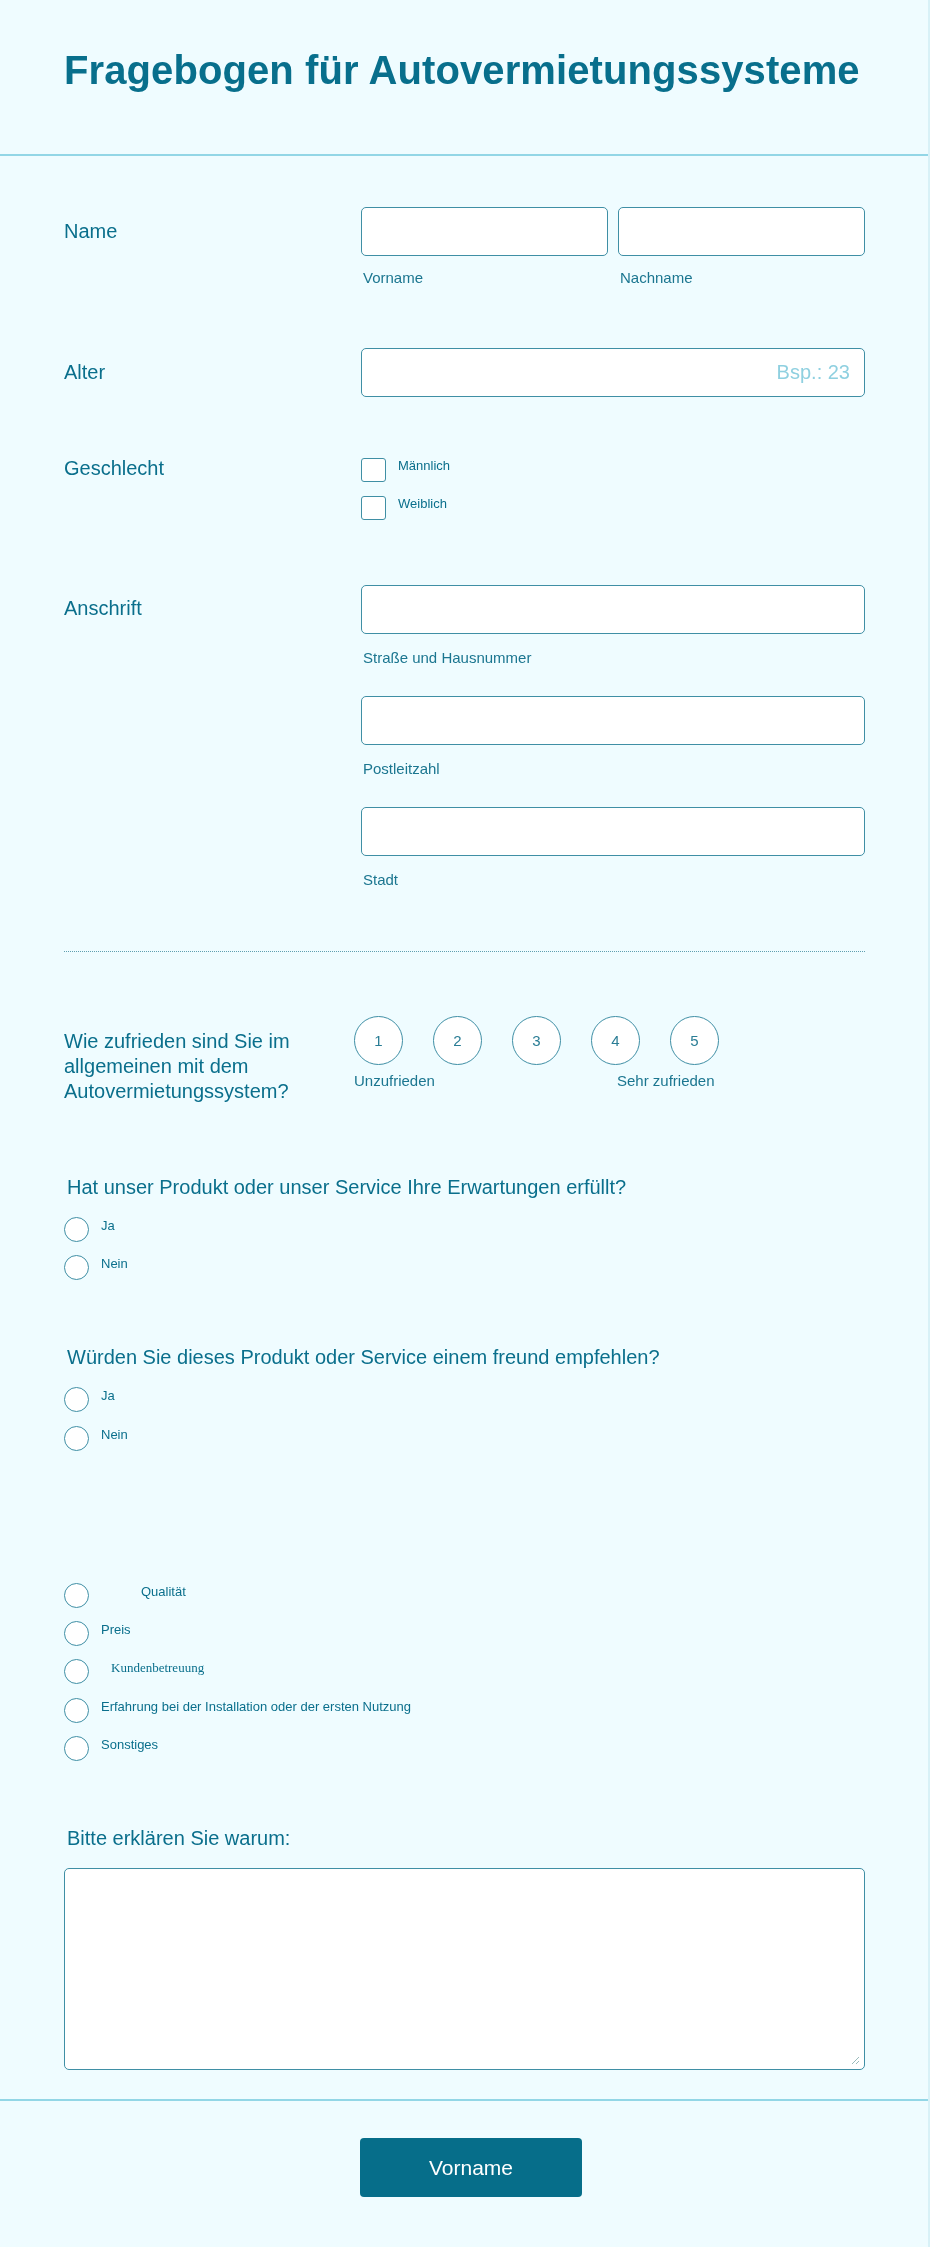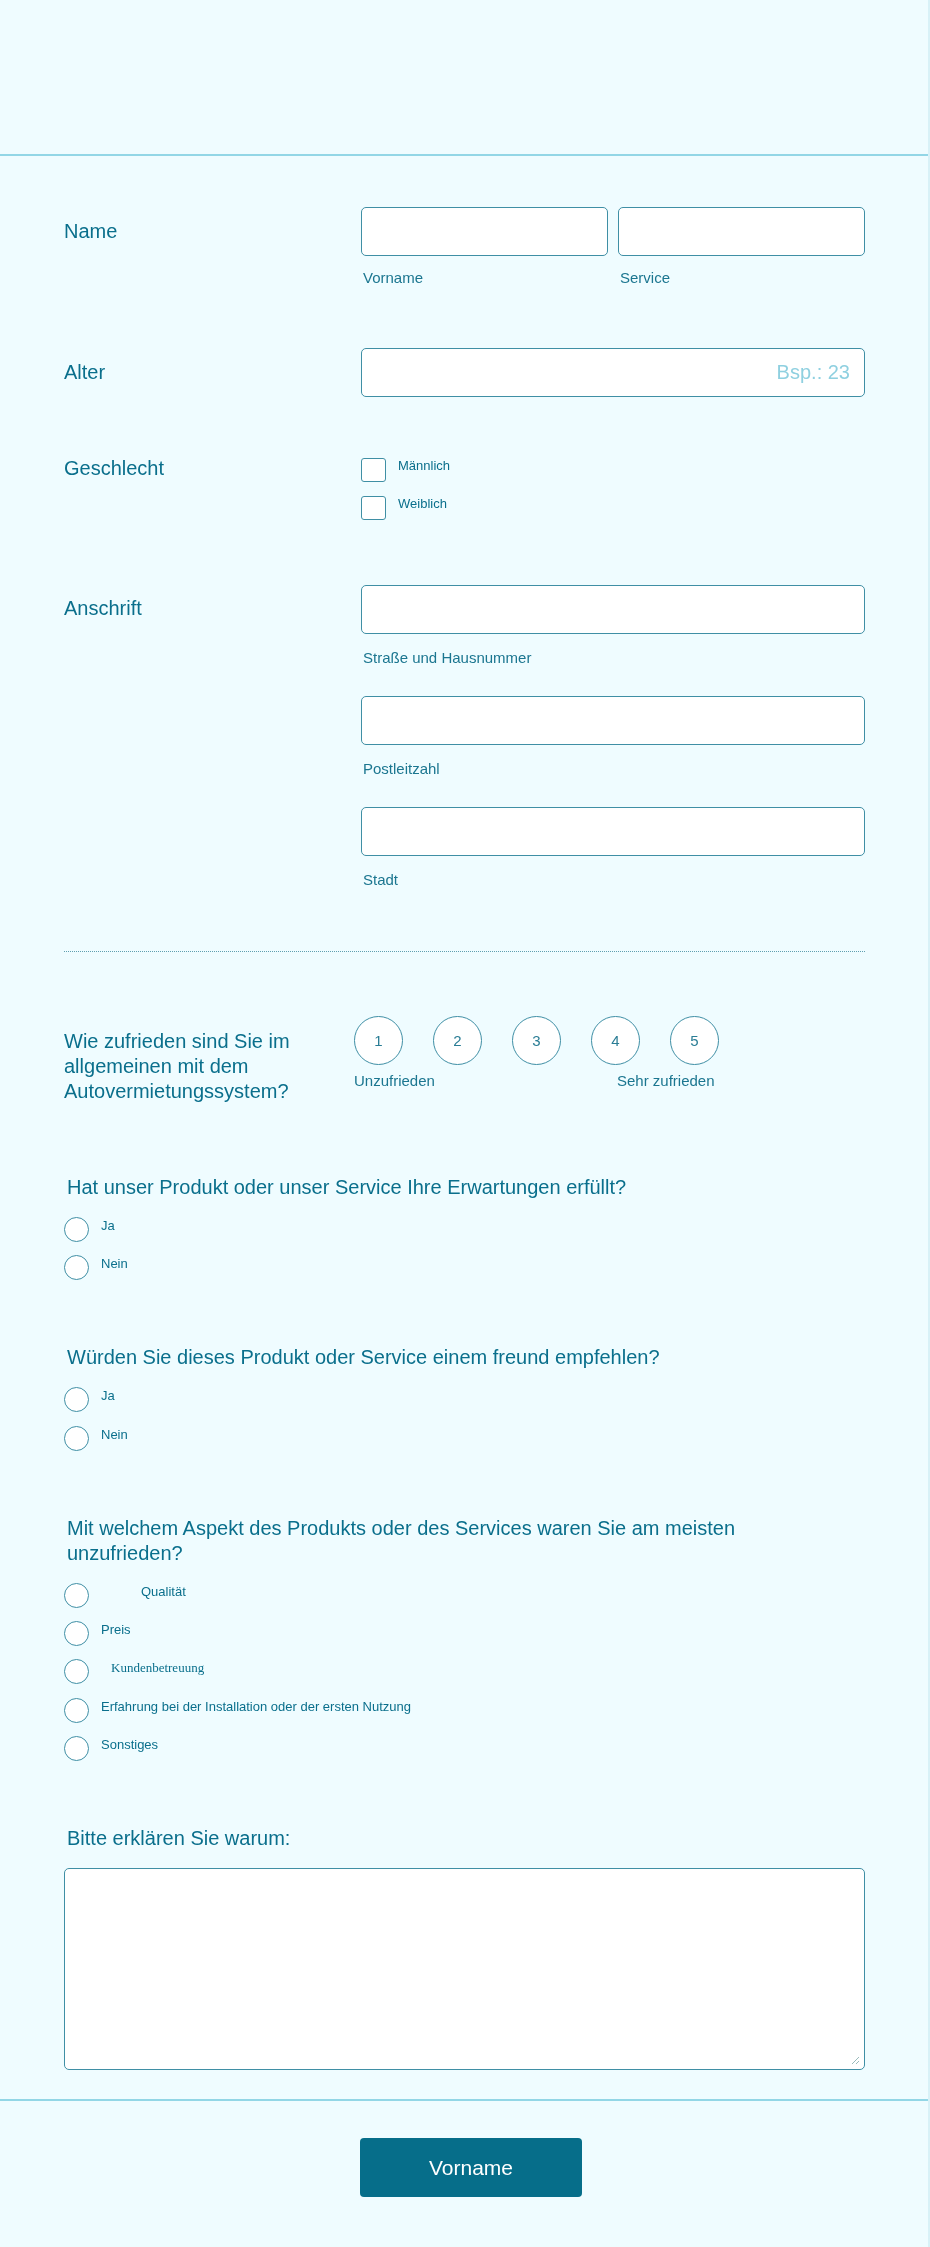--- a/index.html
+++ b/index.html
@@ -23,31 +23,32 @@
   .textarea { left: 64px; top: 1868px; width: 801px; height: 202px; background: #fff; border: 1.5px solid #3f8fa5; border-radius: 5px; }
   .textarea textarea { width: 100%; height: 100%; border: 0; outline: none; resize: none; background: transparent; padding: 10px; font-size: 18px; font-family: "Liberation Sans", sans-serif; }
   .resize-grip { right: 4px; bottom: 4px; width: 9px; height: 9px; }
   .submit { left: 360px; top: 2138px; width: 222px; height: 59px; background: #066e8a; border-radius: 4px; color: #ffffff; font-size: 21px; display: flex; align-items: center; justify-content: center; cursor: pointer; }
 </style>
 </head>
 <body>
 
 <div class="page">
 
+  <h1 class="abs title">Fragebogen für Autovermietungssysteme</h1>
   <div class="abs hline" style="top:154px;"></div>
 
   <div class="abs label" style="left:64px; top:220px;">Name</div>
   <div class="abs input" style="left:361px; top:207px; width:247px;">
     <input type="text" value="" style="">
   </div>
   <div class="abs input" style="left:618px; top:207px; width:247px;">
     <input type="text" value="" style="">
   </div>
   <div class="abs sublabel" style="left:363px; top:269px;">Vorname</div>
-  <div class="abs sublabel" style="left:620px; top:269px;">Service</div>
+  <div class="abs sublabel" style="left:620px; top:269px;">Nachname</div>
 
   <div class="abs label" style="left:64px; top:361px;">Alter</div>
   <div class="abs input" style="left:361px; top:348px; width:504px;">
     <input type="text" placeholder="Bsp.: 23" style="">
   </div>
 
   <div class="abs label" style="left:64px; top:457px;">Geschlecht</div>
   <div class="abs checkbox" style="left:361px; top:458px;"></div>
   <div class="abs opt-text" style="left:398px; top:458px;">Männlich</div>
   <div class="abs checkbox" style="left:361px; top:496px;"></div>
@@ -83,21 +84,20 @@
   <div class="abs opt-text" style="left:101px; top:1218px;">Ja</div>
   <div class="abs radio" style="left:64px; top:1255px;"></div>
   <div class="abs opt-text" style="left:101px; top:1256px;">Nein</div>
 
   <div class="abs question" style="left:67px; top:1345px; width:800px;">Würden Sie dieses Produkt oder Service einem freund empfehlen?</div>
   <div class="abs radio" style="left:64px; top:1387px;"></div>
   <div class="abs opt-text" style="left:101px; top:1388px;">Ja</div>
   <div class="abs radio" style="left:64px; top:1426px;"></div>
   <div class="abs opt-text" style="left:101px; top:1427px;">Nein</div>
 
-  <div class="abs question" style="left:67px; top:1516px; width:760px;">Mit welchem Aspekt des Produkts oder des Services waren Sie am meisten unzufrieden?</div>
   <div class="abs radio" style="left:64px; top:1583px;"></div>
   <div class="abs opt-text" style="left:101px; top:1584px;margin-left:40px;">Qualität</div>
   <div class="abs radio" style="left:64px; top:1621px;"></div>
   <div class="abs opt-text" style="left:101px; top:1622px;">Preis</div>
   <div class="abs radio" style="left:64px; top:1659px;"></div>
   <div class="abs opt-text" style="left:111px; top:1660px;font-family:Liberation Serif, serif;">Kundenbetreuung</div>
   <div class="abs radio" style="left:64px; top:1698px;"></div>
   <div class="abs opt-text" style="left:101px; top:1699px;">Erfahrung bei der Installation oder der ersten Nutzung</div>
   <div class="abs radio" style="left:64px; top:1736px;"></div>
   <div class="abs opt-text" style="left:101px; top:1737px;">Sonstiges</div>

